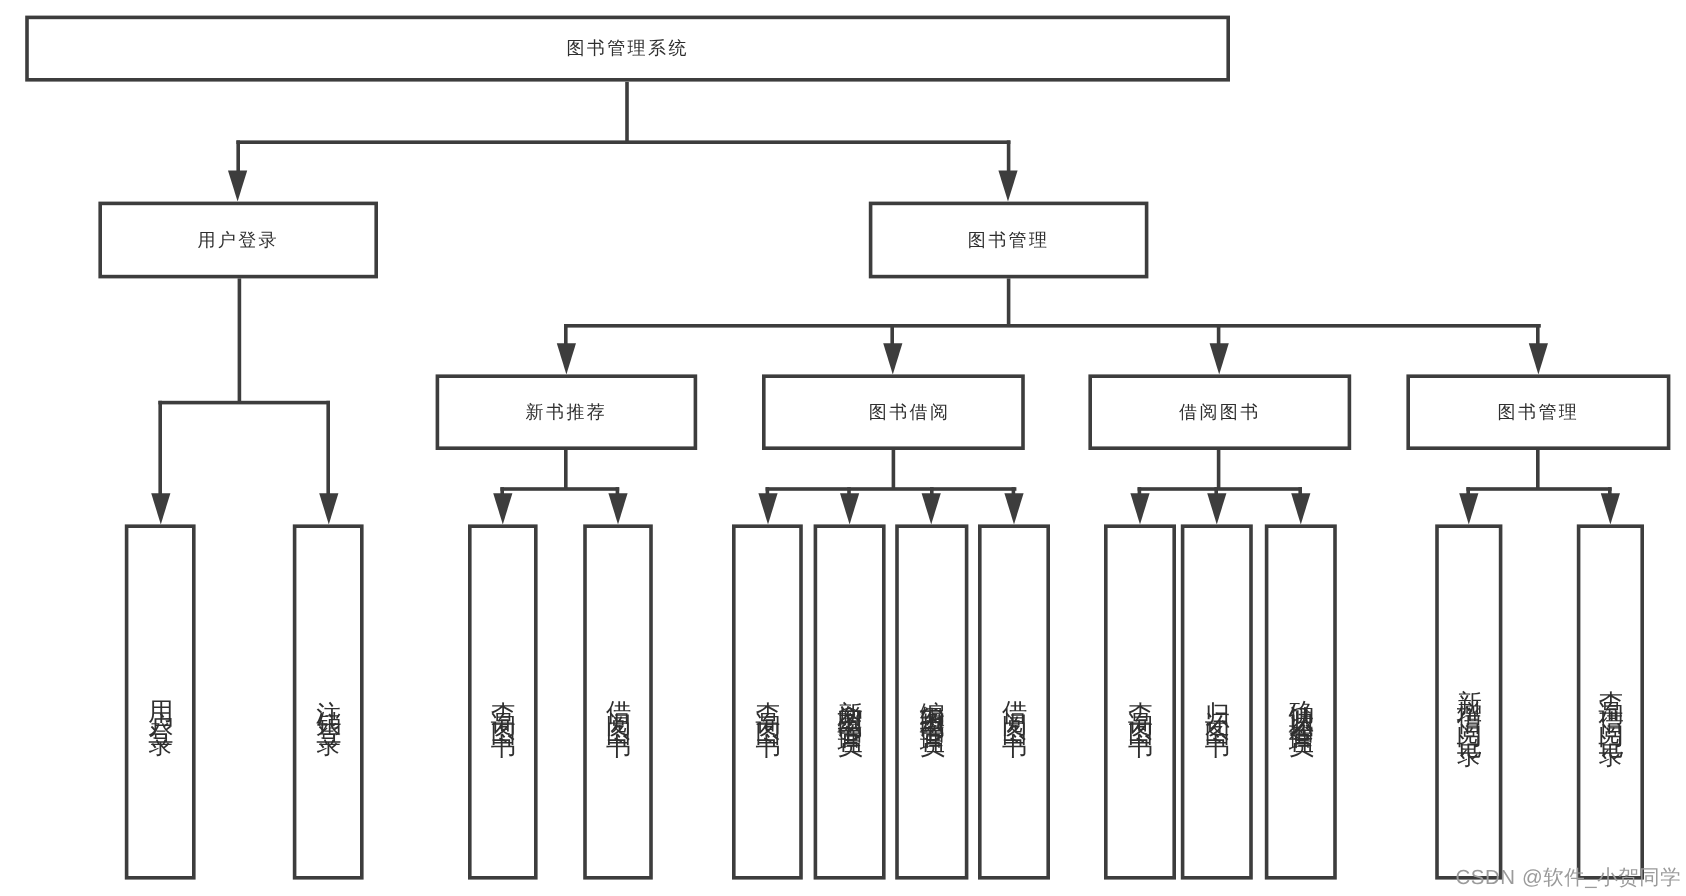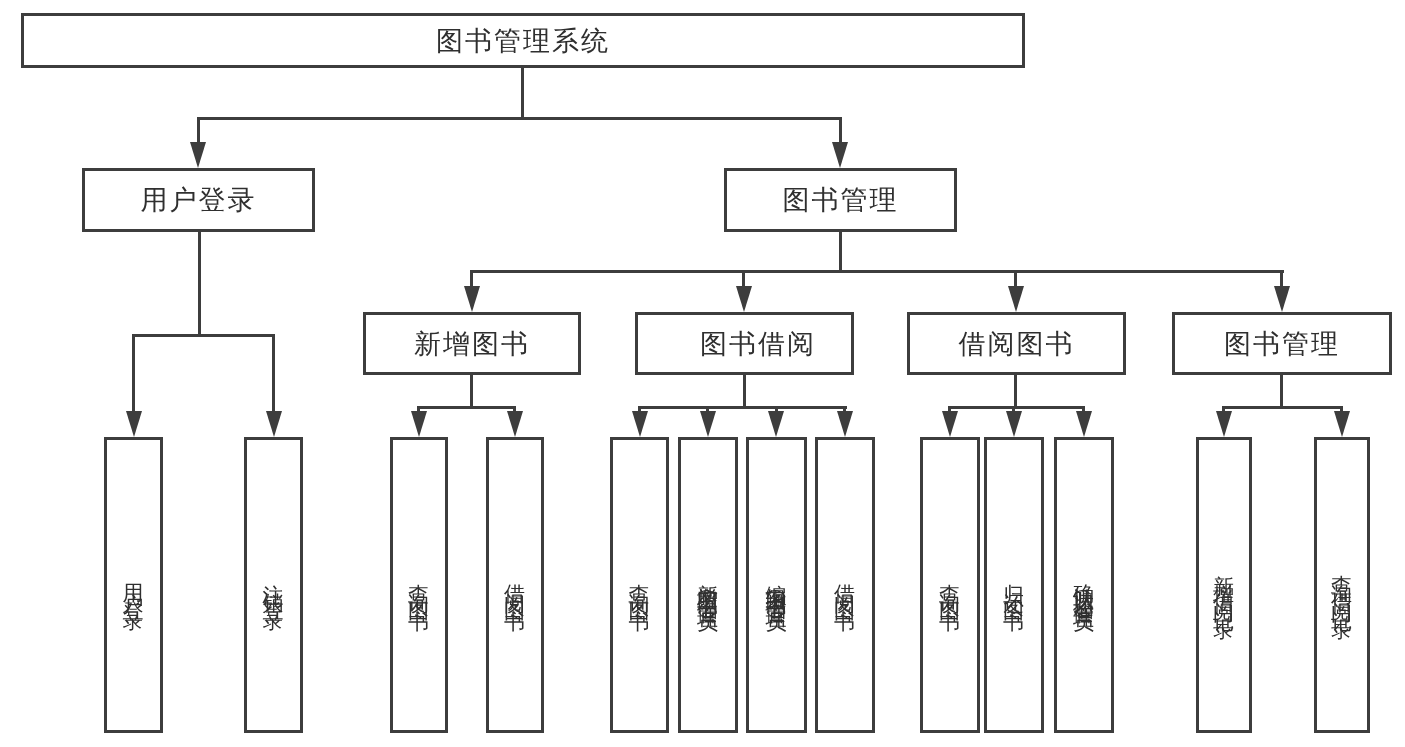--- a/index.html
+++ b/index.html
@@ -16,21 +16,21 @@
     font-family:"Liberation Sans","DejaVu Sans",sans-serif;
     color:var(--text);
     overflow:hidden;
   }
   .box{
     position:absolute;
     box-sizing:border-box;
     background:#fff;
     border:3px solid var(--line);
     display:flex;align-items:center;justify-content:center;
-    font-size:27px;letter-spacing:2px;
+    font-size:15px;letter-spacing:2px;
     color:var(--text);
     z-index:2;
   }
   .vbox{
     position:absolute;
     box-sizing:border-box;
     background:#fff;
     border:3px solid var(--line);
     display:flex;align-items:center;justify-content:center;
     top:437px;height:296px;
@@ -73,21 +73,21 @@
 
   <div class="box" style="left:82px;top:168px;width:233px;height:64px;">
     <span>用户登录</span>
   </div>
 
   <div class="box" style="left:724px;top:168px;width:233px;height:64px;">
     <span>图书管理</span>
   </div>
 
   <div class="box" style="left:363px;top:312px;width:218px;height:63px;">
-    <span>新增图书</span>
+    <span>新书推荐</span>
   </div>
 
   <div class="box" style="left:635px;top:312px;width:219px;height:63px;padding-left:27px;">
     <span>图书借阅</span>
   </div>
 
   <div class="box" style="left:907px;top:312px;width:219px;height:63px;">
     <span>借阅图书</span>
   </div>
 
@@ -191,13 +191,14 @@
   <div class="vline" style="left:1082px;top:406px;height:9px;"></div>
   <div class="ah" style="left:1076px;top:411px;"></div>
 
   <div class="vline" style="left:1280px;top:373px;height:35px;"></div>
   <div class="hline" style="left:1222px;top:406px;width:121px;"></div>
   <div class="vline" style="left:1222px;top:406px;height:9px;"></div>
   <div class="ah" style="left:1216px;top:411px;"></div>
   <div class="vline" style="left:1340px;top:406px;height:9px;"></div>
   <div class="ah" style="left:1334px;top:411px;"></div>
 
+  <div class="watermark">CSDN @软件_小贺同学</div>
 </div>
 
 </body></html>

